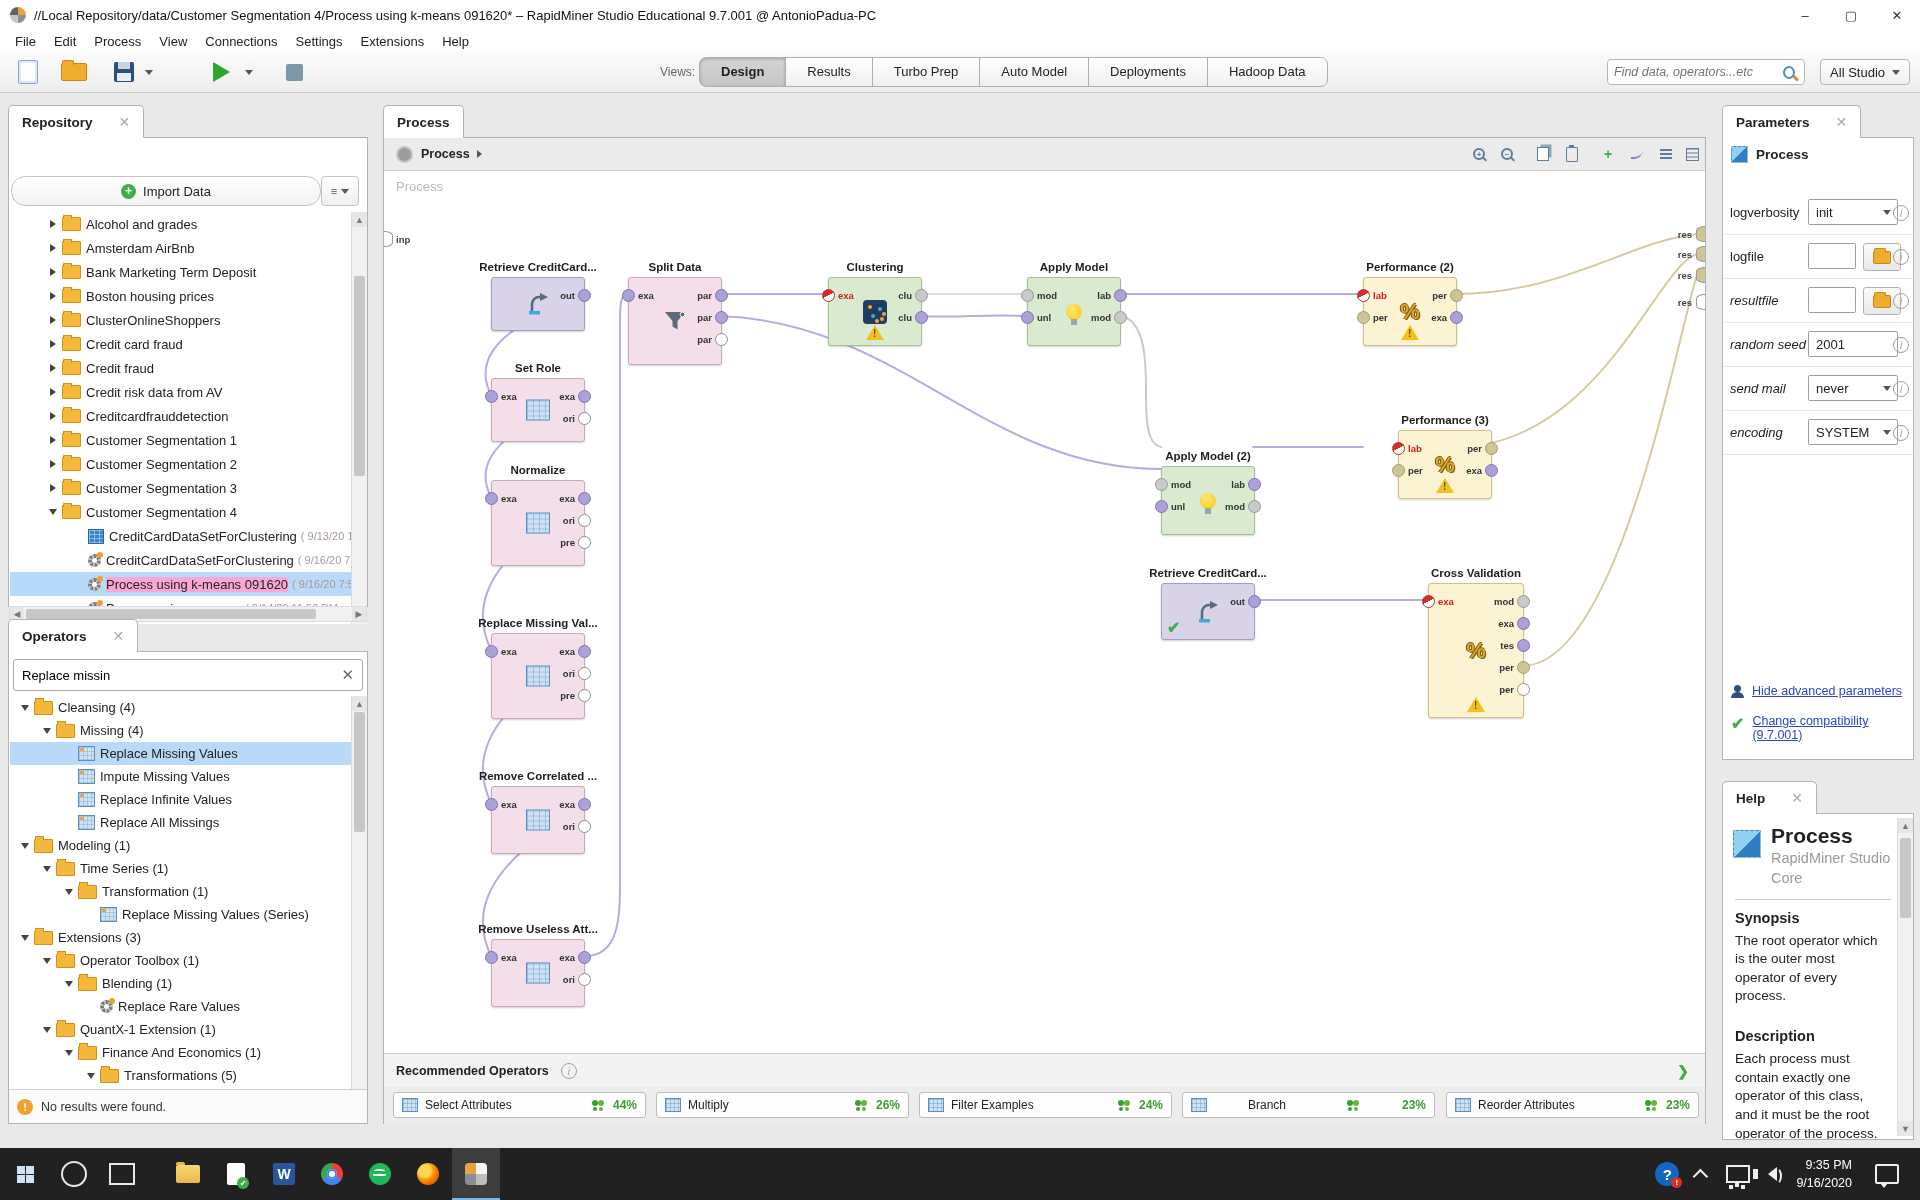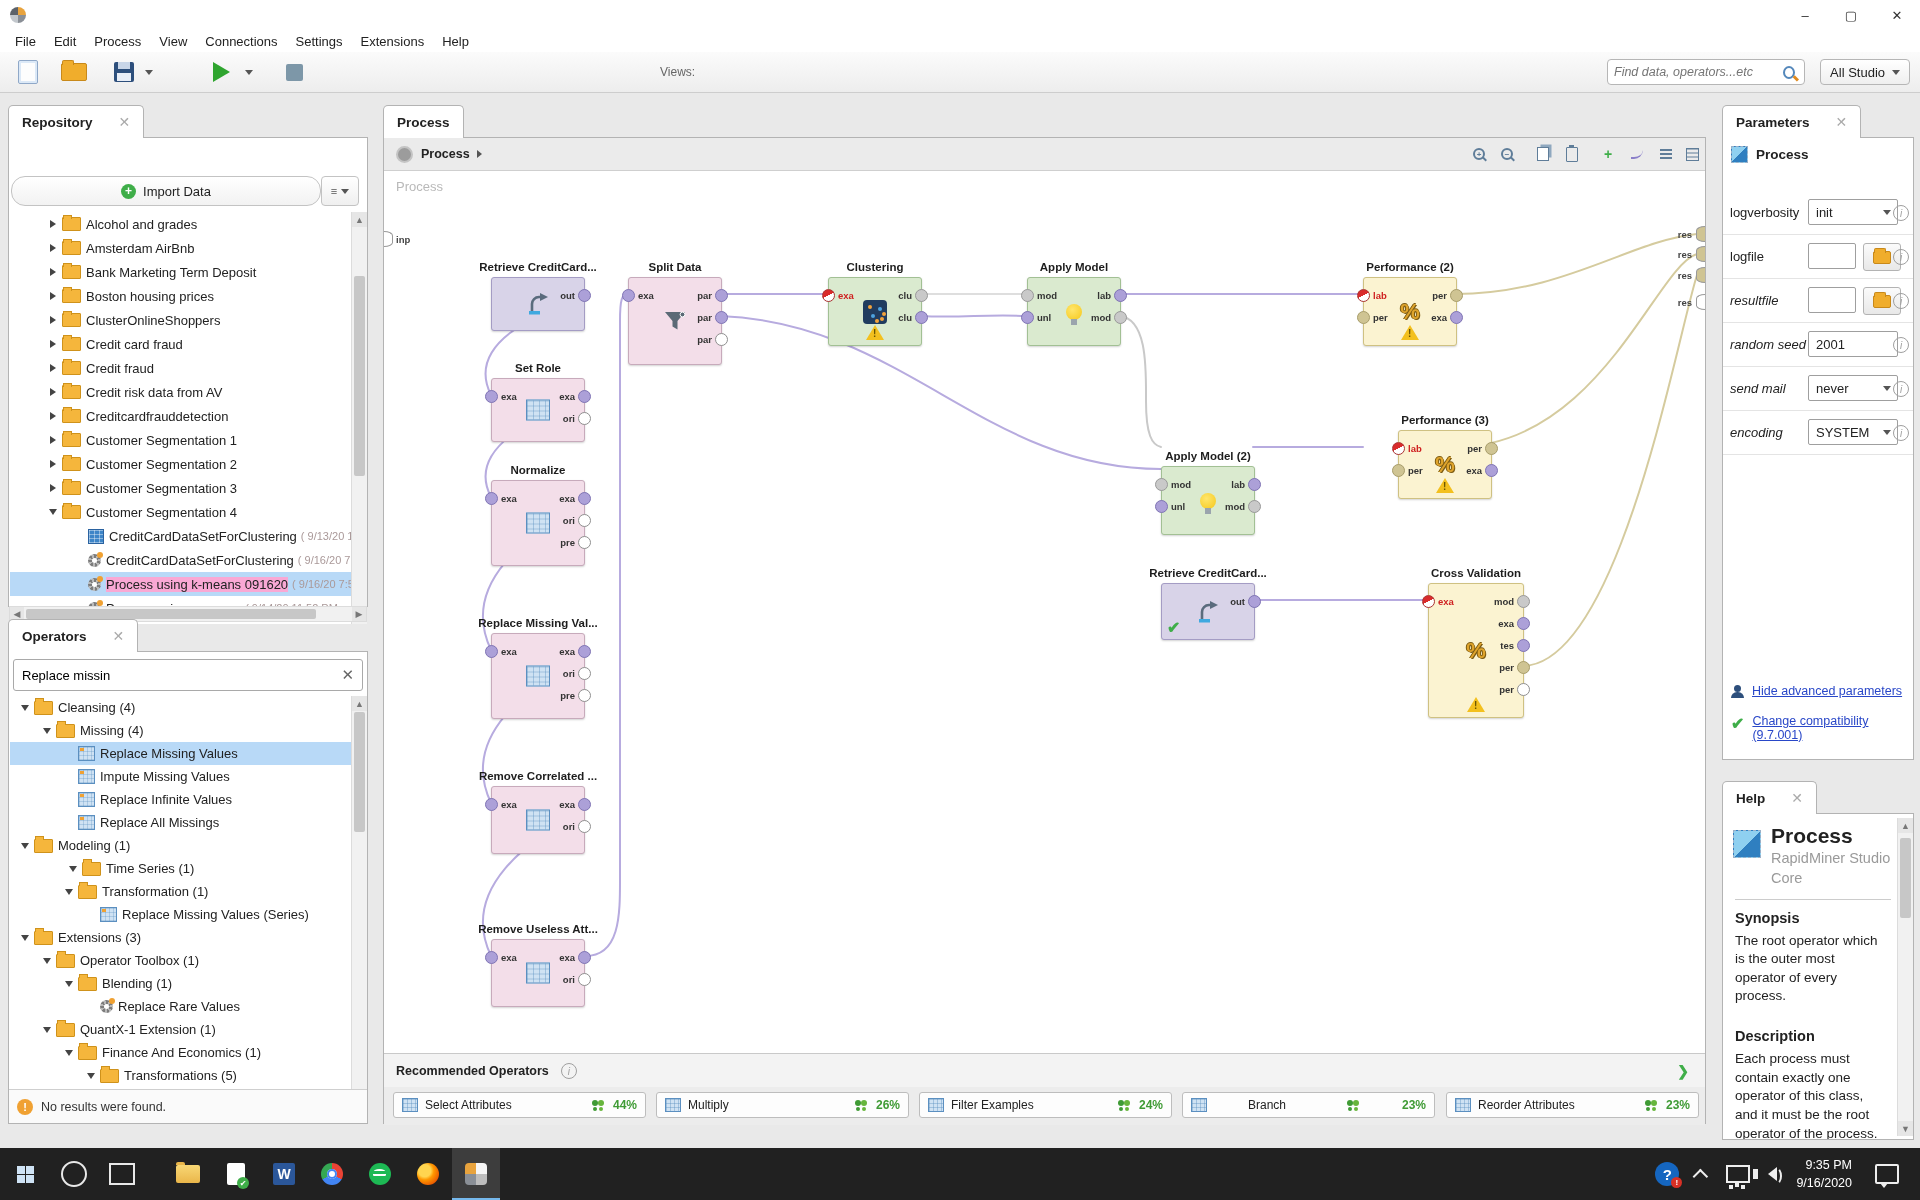--- a/index.html
+++ b/index.html
@@ -224,20 +224,21 @@
   .notif{width:20px;height:16px;border:2px solid #eee;border-radius:2px;position:relative;margin:0 12px 0 4px;}
   .notif::after{content:"";position:absolute;left:3px;bottom:-6px;width:0;height:0;border-left:4px solid transparent;border-right:4px solid transparent;border-top:5px solid #eee;}
 </style>
 </head>
 <body>
 
 <div id="app">
 
   <div id="titlebar">
     <div id="appicon"></div>
+    <div id="wintitle">//Local Repository/data/Customer Segmentation 4/Process using k-means 091620* – RapidMiner Studio Educational 9.7.001 @ AntonioPadua-PC</div>
     <div id="wincontrols">
       <div class="winbtn">–</div>
       <div class="winbtn">▢</div>
       <div class="winbtn">✕</div>
     </div>
   </div>
 
   <div id="menubar">
       <span class="menu-item">File</span>
       <span class="menu-item">Edit</span>
@@ -265,20 +266,28 @@
     <div class="tbtn" style="left:205px">
         <span class="icon-run"></span>
       </div>
     <div class="tbtn" style="left:240px;width:18px">
         <span class="caret"></span>
       </div>
     <div class="tbtn" style="left:278px">
         <span class="icon-stop"></span>
       </div>
     <div id="views-label">Views:</div>
+    <div id="views">
+        <div class="viewbtn active">Design</div>
+        <div class="viewbtn">Results</div>
+        <div class="viewbtn">Turbo Prep</div>
+        <div class="viewbtn">Auto Model</div>
+        <div class="viewbtn">Deployments</div>
+        <div class="viewbtn">Hadoop Data</div>
+      </div>
     <div id="global-search">
       <input placeholder="Find data, operators...etc" style="">
       <span class="mag"></span>
     </div>
     <div id="perspective">
       <span>All Studio</span>
       <span class="caret"></span>
     </div>
   </div>
 
@@ -465,21 +474,21 @@
             <span class="opicon"></span>
             <span>Replace All Missings</span>
           </div>
           <div class="trow" style="padding-left: 8px; height: 23px;">
             <span class="tw">
               <span class="car-e"></span>
             </span>
             <span class="fold"></span>
             <span>Modeling (1)</span>
           </div>
-          <div class="trow" style="padding-left: 30px; height: 23px; margin-left: 26px;">
+          <div class="trow" style="padding-left: 30px; height: 23px;">
             <span class="tw">
               <span class="car-e"></span>
             </span>
             <span class="fold"></span>
             <span>Time Series (1)</span>
           </div>
           <div class="trow" style="padding-left: 52px; height: 23px;">
             <span class="tw">
               <span class="car-e"></span>
             </span>

